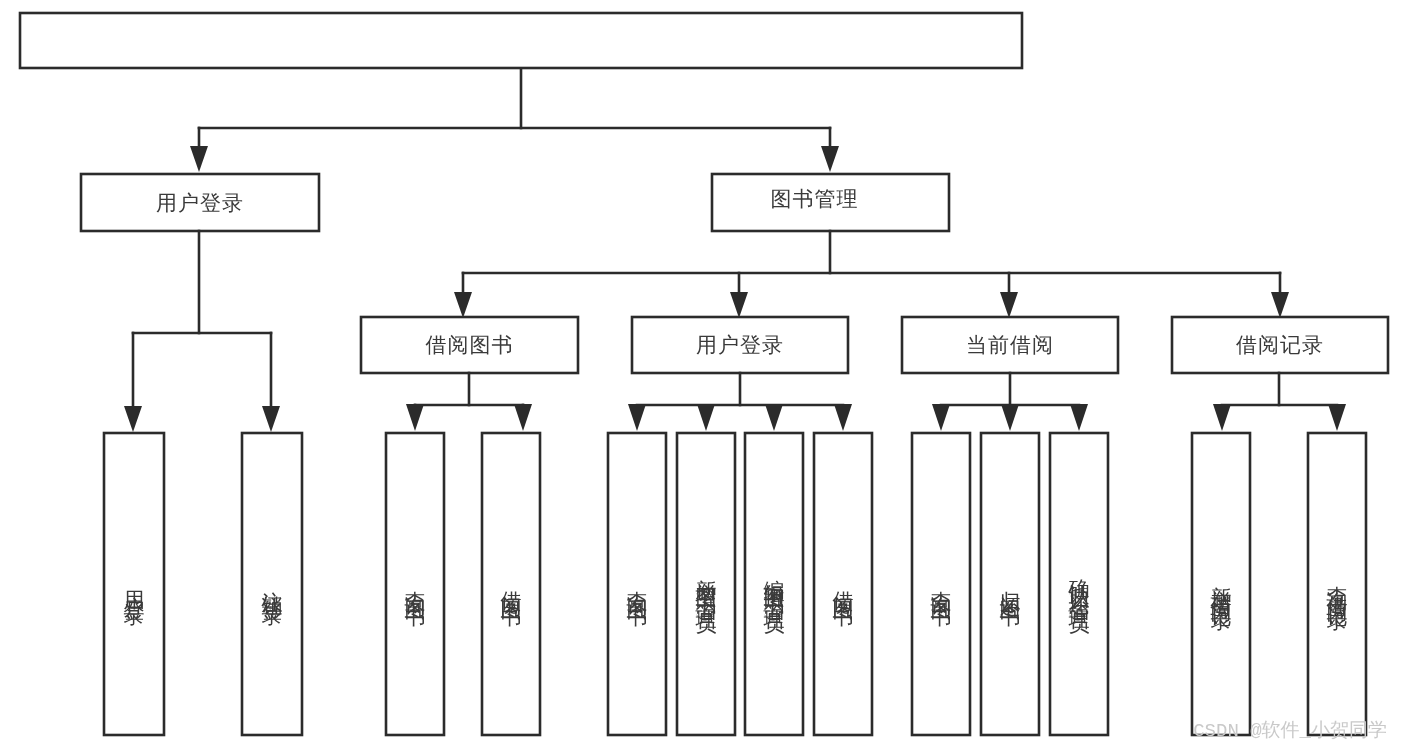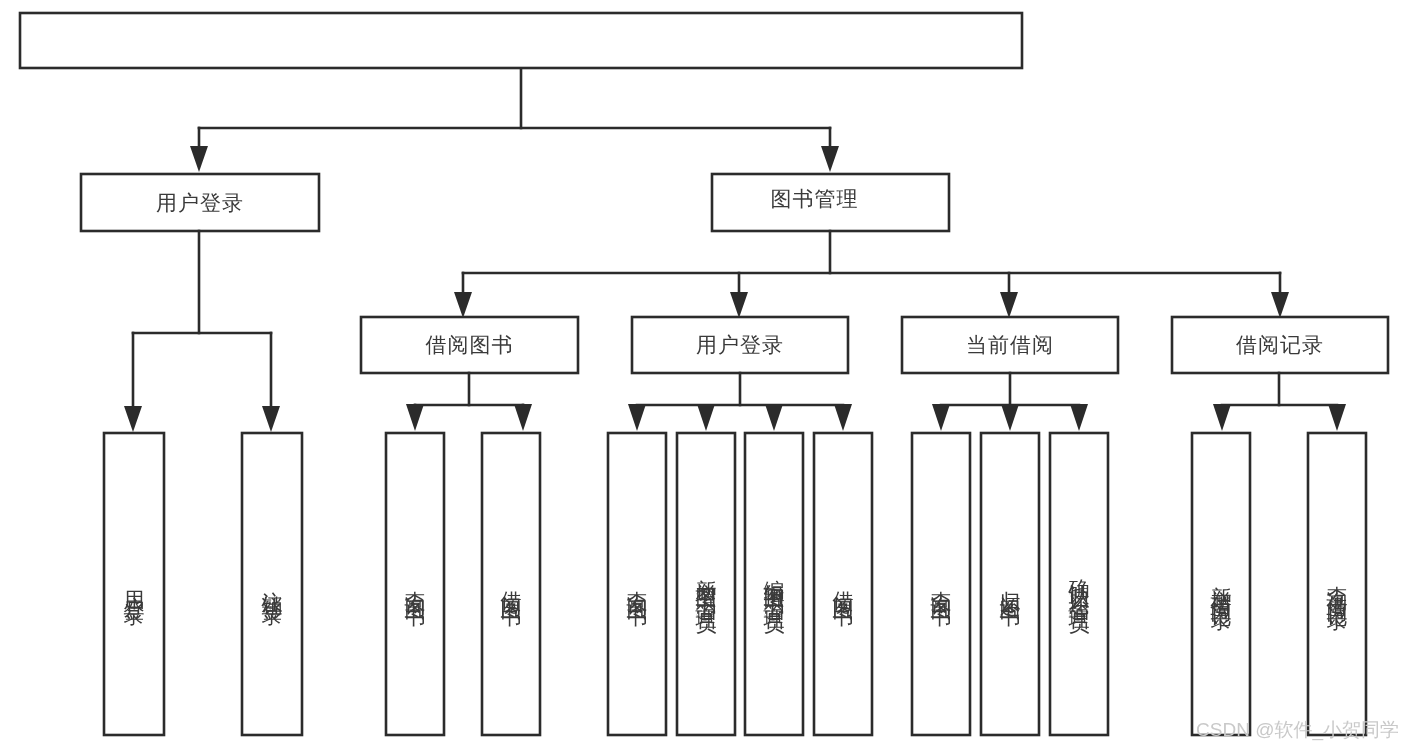--- a/index.html
+++ b/index.html
@@ -69,23 +69,23 @@
   }
   .htext {
     font-family: "DejaVu Sans", "Liberation Sans", sans-serif;
     font-size: 21px;
     color: #3a3a3a;
     white-space: nowrap;
     letter-spacing: 1px;
   }
   #watermark {
     position: absolute;
-    right: 6px;
+    right: 18px;
     bottom: 4px;
-    font-family: Liberation Sans, sans-serif;
+    font-family: Liberation Mono, monospace;
     font-size: 19px;
     color: #c9c9c9;
     white-space: nowrap;
     pointer-events: none;
   }
 </style>
 </head>
 <body>
 
 <div id="diagram-root">

